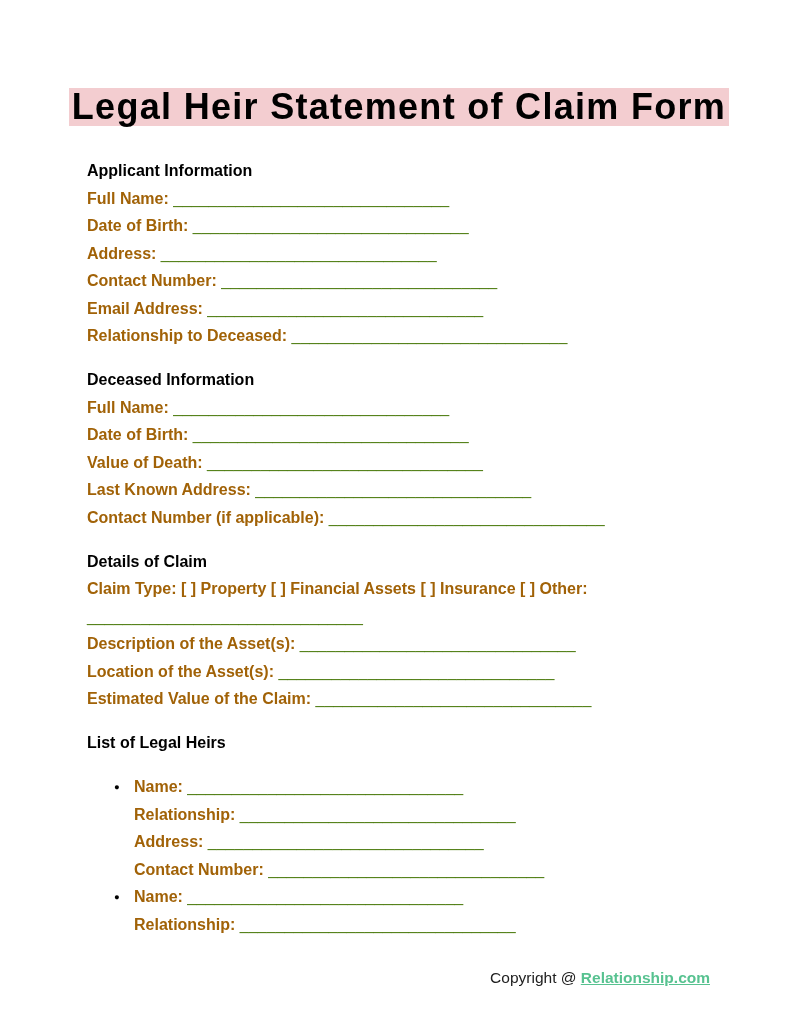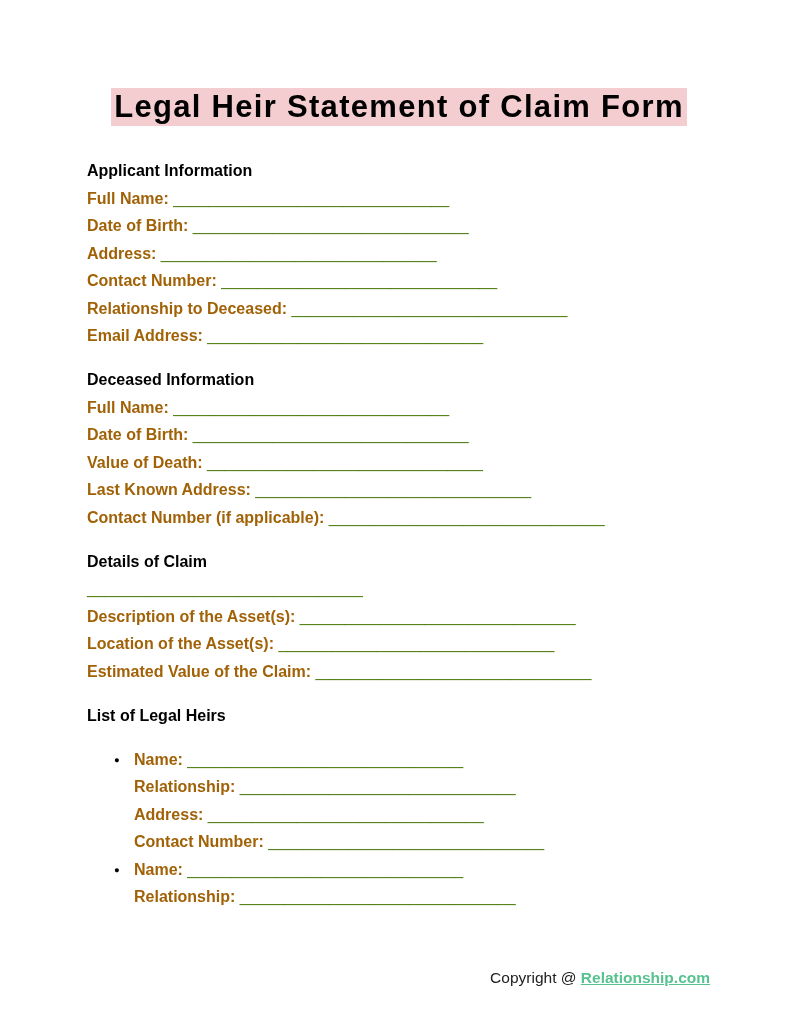--- a/index.html
+++ b/index.html
@@ -14,21 +14,21 @@
   }
   .title-row {
     position: absolute;
     top: 88px;
     left: 0;
     width: 100%;
     text-align: center;
   }
   .title {
     display: inline-block;
-    font-size: 31px;
+    font-size: 36px;
     font-weight: 700;
     line-height: 38px;
     letter-spacing: 1.3px;
     padding: 0 3px;
     color: #000000;
   }
   .content {
     position: absolute;
     top: 157px;
     left: 87px;
@@ -77,33 +77,34 @@
     <span class="title" style="background: rgb(243, 205, 208);">Legal Heir Statement of Claim Form</span>
   </div>
 
   <div class="content" id="sections">
       <div class="section">
         <div class="line heading">Applicant Information</div>
         <div class="line"><span class="lbl">Full Name:</span> <span class="blank">_______________________________</span></div>
         <div class="line"><span class="lbl">Date of Birth:</span> <span class="blank">_______________________________</span></div>
         <div class="line"><span class="lbl">Address:</span> <span class="blank">_______________________________</span></div>
         <div class="line"><span class="lbl">Contact Number:</span> <span class="blank">_______________________________</span></div>
+        <div class="line"><span class="lbl">Email Address:</span> <span class="blank">_______________________________</span></div>
         <div class="line"><span class="lbl">Relationship to Deceased:</span> <span class="blank">_______________________________</span></div>
-        <div class="line"><span class="lbl">Email Address:</span> <span class="blank">_______________________________</span></div>
       </div>
       <div class="section">
         <div class="line heading">Deceased Information</div>
         <div class="line"><span class="lbl">Full Name:</span> <span class="blank">_______________________________</span></div>
         <div class="line"><span class="lbl">Date of Birth:</span> <span class="blank">_______________________________</span></div>
         <div class="line"><span class="lbl">Value of Death:</span> <span class="blank">_______________________________</span></div>
         <div class="line"><span class="lbl">Last Known Address:</span> <span class="blank">_______________________________</span></div>
         <div class="line"><span class="lbl">Contact Number (if applicable):</span> <span class="blank">_______________________________</span></div>
       </div>
       <div class="section">
         <div class="line heading">Details of Claim</div>
+        <div class="line"><span class="lbl">Claim Type: [ ] Property [ ] Financial Assets [ ] Insurance [ ] Other:</span></div>
         <div class="line"><span class="blank">_______________________________</span></div>
         <div class="line"><span class="lbl">Description of the Asset(s):</span> <span class="blank">_______________________________</span></div>
         <div class="line"><span class="lbl">Location of the Asset(s):</span> <span class="blank">_______________________________</span></div>
         <div class="line"><span class="lbl">Estimated Value of the Claim:</span> <span class="blank">_______________________________</span></div>
       </div>
       <div class="section">
         <div class="line heading">List of Legal Heirs</div>
         <div class="heirs">
           <div class="line heir-line"><span class="bullet">●</span><span class="lbl">Name:</span> <span class="blank">_______________________________</span></div>
           <div class="line heir-line"><span class="lbl">Relationship:</span> <span class="blank">_______________________________</span></div>

